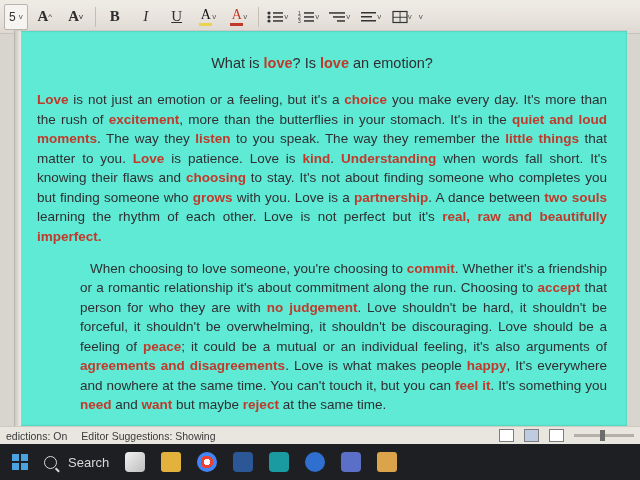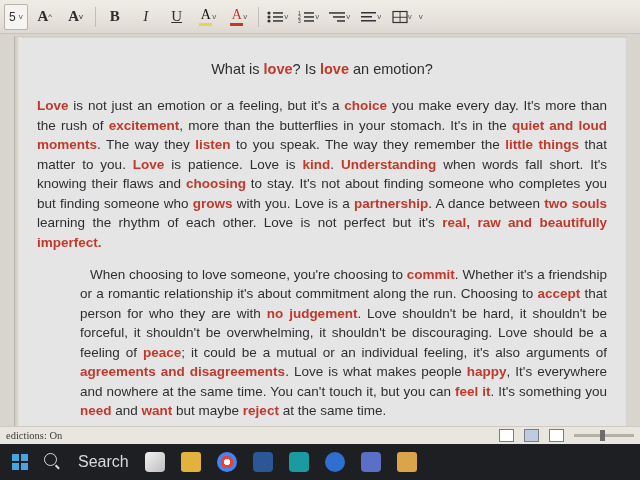--- a/index.html
+++ b/index.html
@@ -42,22 +42,22 @@
   .tb-right{display:flex;align-items:center;}
 
   
   .colorA{display:flex;flex-direction:column;align-items:center;line-height:1;}
   .colorA .glyph{font-size:14px;font-family:"Liberation Serif",serif;color:#111;}
   .colorA .bar{width:13px;height:3px;background:#c0392b;margin-top:1px;}
   .hiliteA .bar{background:#e8d44d;}
 
   
   .page{
-    position:absolute;left:14px;top:36px;width:612px;height:395px;
-    background:#e5e5e5;
+    position:absolute;left:14px;top:30px;width:612px;height:395px;
+    background:#5eead4;
     border-left:1px solid #b9b4ac;border-top:1px solid #cfcbc4;
     box-shadow:0 0 2px rgba(0,0,0,.25) inset;
     overflow:hidden;
   }
   .page-inner{
     padding:16px 20px 0 22px;
     font-family:"Liberation Sans", sans-serif;
     font-size:13.5px;line-height:1.45;color:#2f2f33;
     text-align:justify;
   }
@@ -72,38 +72,38 @@
   .page-edge{
     position:absolute;left:0;top:0;width:6px;height:100%;
     background:linear-gradient(90deg,#cdc9c1,#efece6);
   }
 
   
   .statusbar{
     position:absolute;left:0;bottom:36px;width:640px;height:18px;
     background:#e9e6e0;border-top:1px solid #cfcbc3;
     display:flex;align-items:center;font-size:10.5px;color:#3a3a3a;
-    padding:0 6px;box-sizing:border-box;gap:14px;font-family:Liberation Serif, serif;
+    padding:0 6px;box-sizing:border-box;gap:14px;
   }
   .status-right{margin-left:auto;display:flex;align-items:center;gap:10px;}
   .viewbtn{width:13px;height:11px;border:1px solid #7d7d7d;background:#fff;}
   .viewbtn.active{background:#bfcbe0;}
   .zoomtrack{width:60px;height:3px;background:#b4b0a8;position:relative;}
   .zoomknob{position:absolute;left:26px;top:-4px;width:5px;height:11px;background:#6c6c6c;}
 
   
   .taskbar{
     position:absolute;left:0;bottom:0;width:640px;height:36px;
     background:#1d1f22;display:flex;align-items:center;gap:16px;padding:0 12px;
     box-sizing:border-box;
   }
   .winlogo{display:grid;grid-template-columns:7px 7px;grid-template-rows:7px 7px;gap:2px;}
   .winlogo i{display:block;background:#4aa3df;}
   .search{
-    display:flex;gap:21px;color:#d9d9d9;font-size:16px;
+    display:flex;align-items:center;gap:11px;color:#d9d9d9;font-size:13px;
   }
   .mag{
     width:11px;height:11px;border:1.6px solid #d9d9d9;border-radius:50%;
     position:relative;display:inline-block;
   }
   .mag:after{content:"";position:absolute;right:-4px;bottom:-3px;width:5px;height:1.6px;background:#d9d9d9;transform:rotate(45deg);}
   .tskicon{width:20px;height:20px;border-radius:4px;display:inline-block;}
   .ic-paint{background:linear-gradient(135deg,#f2f2f2,#bdbdbd);}
   .ic-folder{background:#e3b23c;border-radius:3px;}
   .ic-chrome{background:radial-gradient(circle at 50% 50%,#fff 0 22%,#e94235 23% 45%,#4285f4 46% 100%);border-radius:50%;}
@@ -207,20 +207,21 @@
     <div class="page-edge"></div>
     <div class="page-inner">
       <div class="doc-title" id="doc-title"><span>What is </span><span class="hl">love</span><span>? Is </span><span class="hl">love</span><span> an emotion?</span></div>
       <p class="para" id="para-1"><span class="hl">Love</span><span> is not just an emotion or a feeling, but it's a </span><span class="hl">choice</span><span> you make every day. It's more than the rush of </span><span class="hl">excitement</span><span>, more than the butterflies in your stomach. It's in the </span><span class="hl">quiet and loud moments</span><span>. The way they </span><span class="hl">listen</span><span> to you speak. The way they remember the </span><span class="hl">little things</span><span> that matter to you. </span><span class="hl">Love</span><span> is patience. Love is </span><span class="hl">kind</span><span>. </span><span class="hl">Understanding</span><span> when words fall short. It's knowing their flaws and </span><span class="hl">choosing</span><span> to stay. It's not about finding someone who completes you but finding someone who </span><span class="hl">grows</span><span> with you. Love is a </span><span class="hl">partnership</span><span>. A dance between </span><span class="hl">two souls</span><span> learning the rhythm of each other. Love is not perfect but it's </span><span class="hl">real, raw and beautifully imperfect.</span></p>
       <p class="para second" id="para-2"><span>When choosing to love someone, you're choosing to </span><span class="hl">commit</span><span>. Whether it's a friendship or a romantic relationship it's about commitment along the run. Choosing to </span><span class="hl">accept</span><span> that person for who they are with </span><span class="hl">no judgement</span><span>.  Love shouldn't be hard, it shouldn't be forceful, it shouldn't be overwhelming, it shouldn't be discouraging. Love should be a feeling of </span><span class="hl">peace</span><span>; it could be a mutual or an individual feeling, it's also arguments of </span><span class="hl">agreements and disagreements</span><span>. Love is what makes people </span><span class="hl">happy</span><span>, It's everywhere and nowhere at the same time. You can't touch it, but you can </span><span class="hl">feel it</span><span>. It's something you </span><span class="hl">need</span><span> and </span><span class="hl">want</span><span> but maybe </span><span class="hl">reject</span><span> at the same time.</span></p>
     </div>
   </div>
 
   <div class="statusbar">
     <span>edictions: On</span>
+    <span>Editor Suggestions: Showing</span>
     <span class="status-right">
       <span class="viewbtn"></span>
       <span class="viewbtn active"></span>
       <span class="viewbtn"></span>
       <span class="zoomtrack">
         <span class="zoomknob"></span>
       </span>
     </span>
   </div>
 

